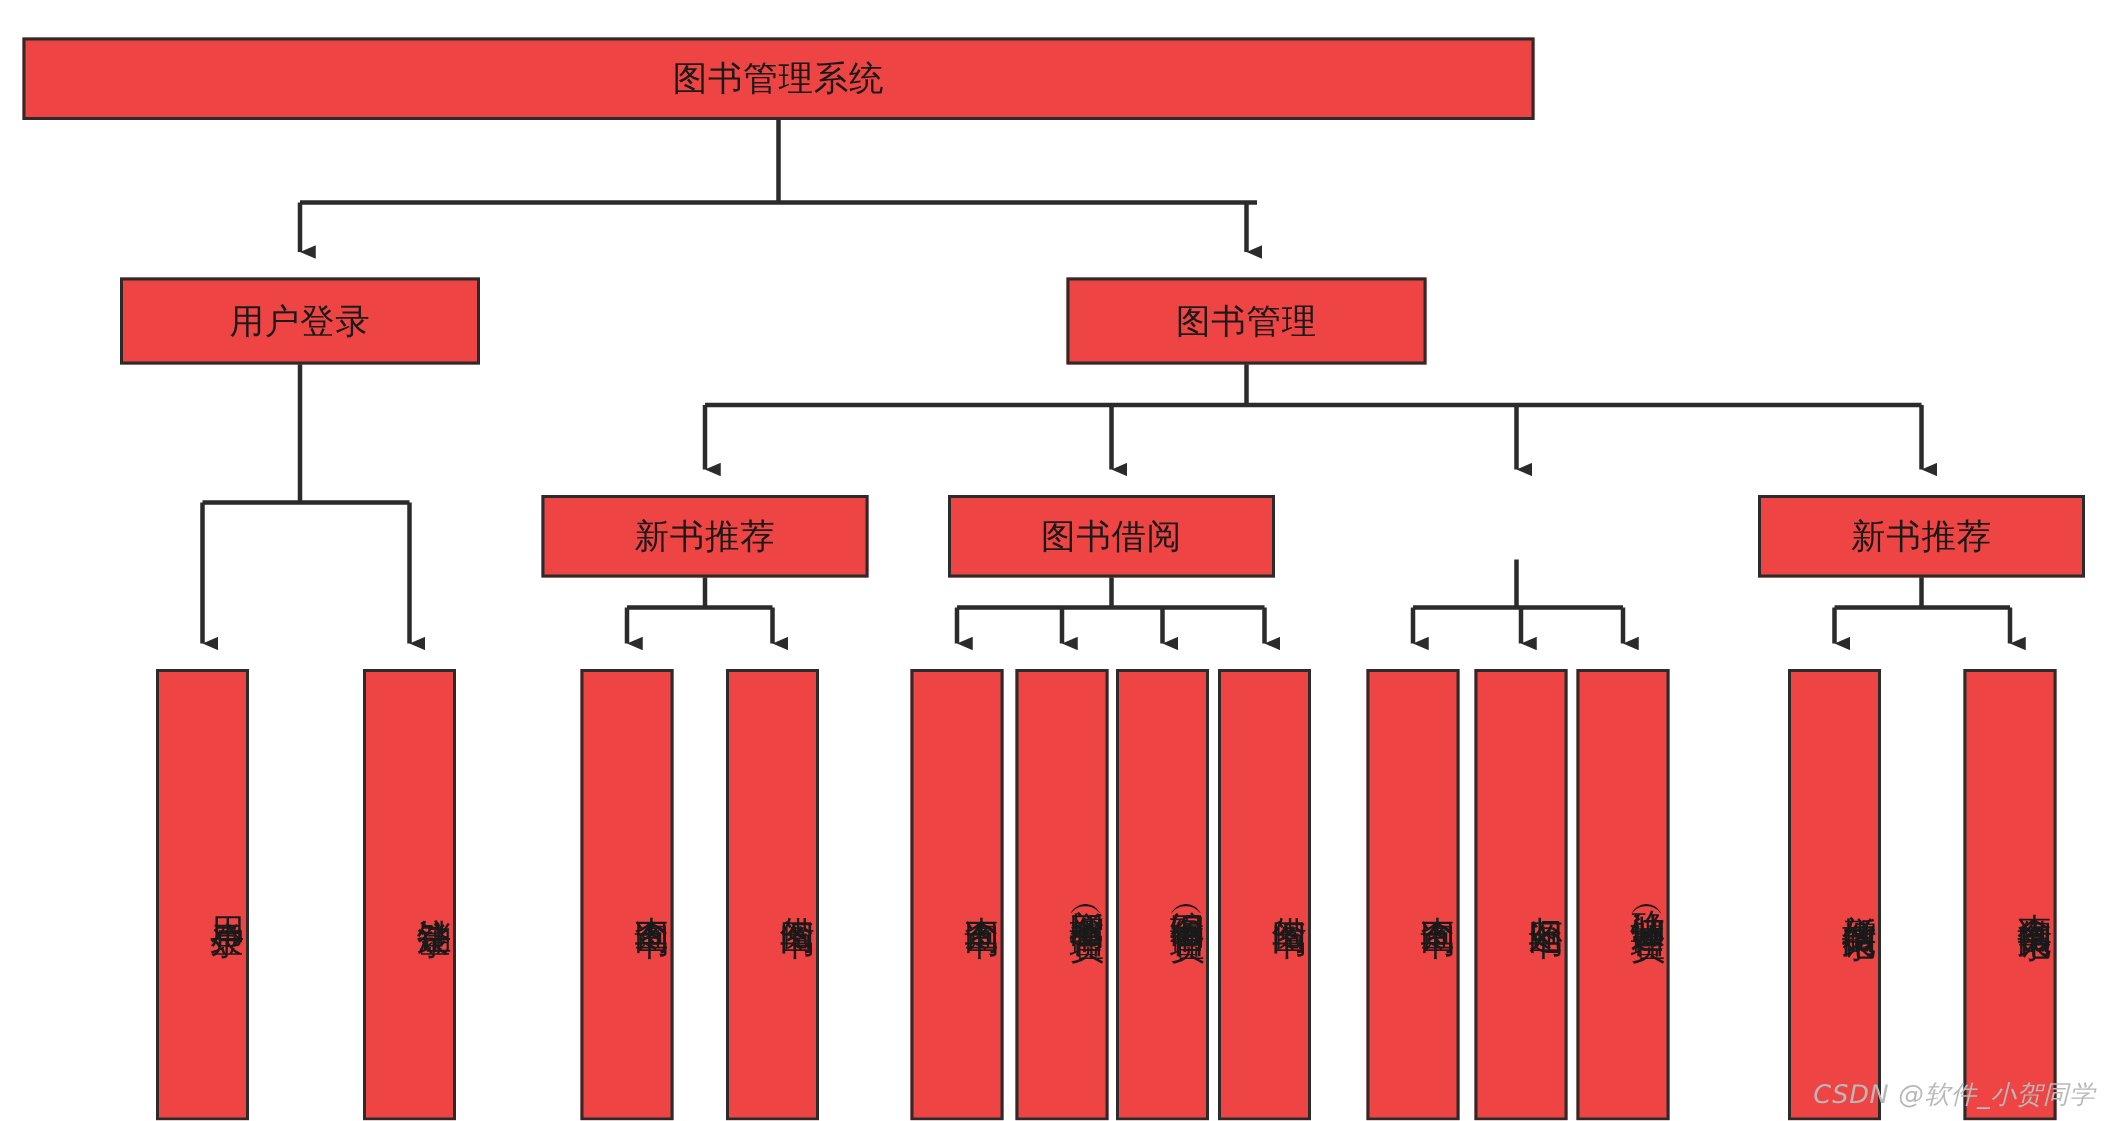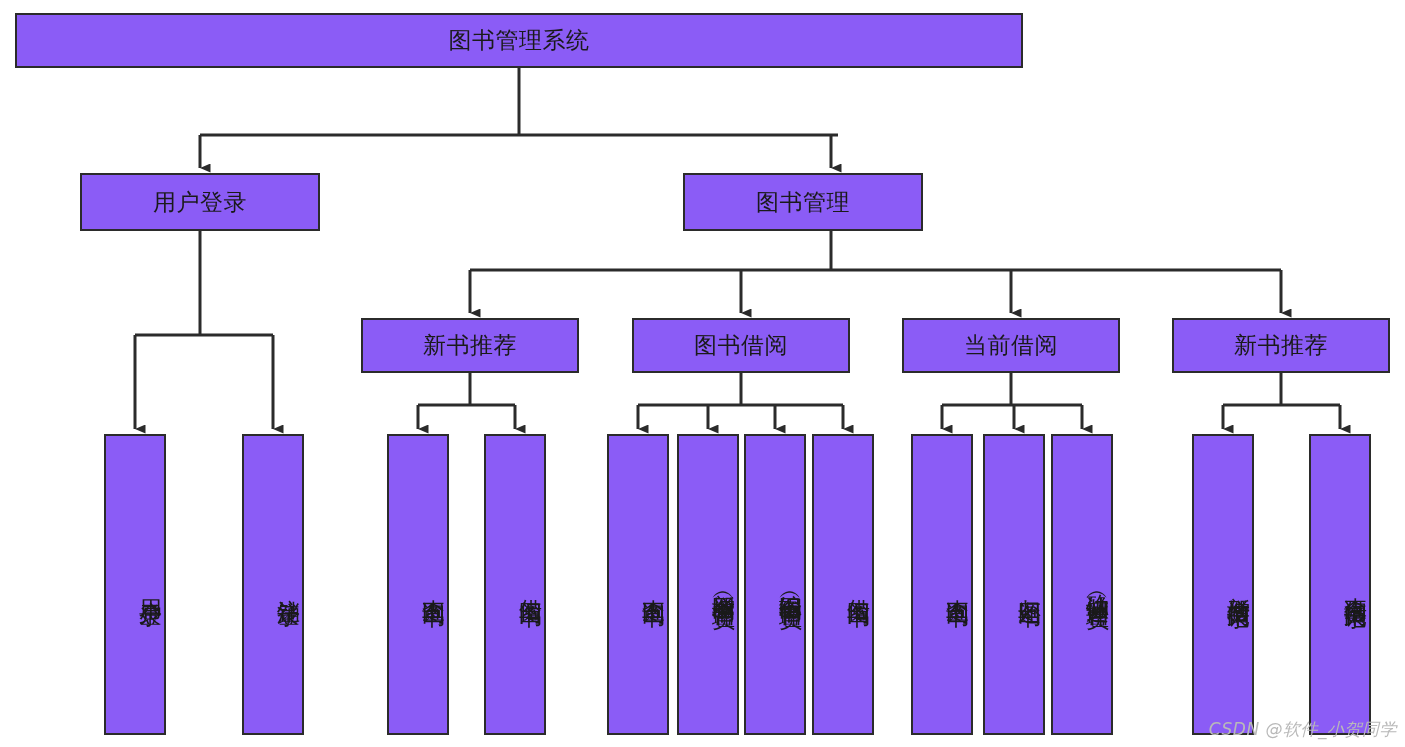--- a/index.html
+++ b/index.html
@@ -21,25 +21,26 @@
     position: absolute;
     left: 0;
     top: 0;
     width: 1405px;
     height: 747px;
   }
   .node {
     position: absolute;
     box-sizing: border-box;
     border: 2px solid #2b2b2b;
-    background: #8b5cf6;
+    background: #ef4444;
     display: flex;
     align-items: center;
     justify-content: center;
     color: #1a1a1a;
+    margin-top: 12px;
   }
   .node.horiz {
     font-size: 23px;
     letter-spacing: 0.5px;
   }
   .node.vert {
     writing-mode: vertical-rl;
     text-orientation: upright;
     font-size: 23px;
     line-height: 1.18;
@@ -120,32 +121,29 @@
     </g>
   </svg>
 
   <div class="node horiz" style="left:15px; top:13px; width:1008px; height:55px;">
     <span>图书管理系统</span>
   </div>
 
   <div class="node horiz" style="left:80px; top:173px; width:240px; height:58px;">
     <span>用户登录</span>
   </div>
-  <div class="node horiz" style="left:683px; top:173px; width:240px; height:58px;">
+  <div class="node horiz" style="left:711px; top:173px; width:240px; height:58px;">
     <span>图书管理</span>
   </div>
 
   <div class="node horiz" style="left:632px; top:318px; width:218px; height:55px;">
     <span>图书借阅</span>
   </div>
   <div class="node horiz" style="left:361px; top:318px; width:218px; height:55px;">
     <span>新书推荐</span>
-  </div>
-  <div class="node horiz" style="left:902px; top:318px; width:218px; height:55px;">
-    <span>当前借阅</span>
   </div>
   <div class="node horiz" style="left:1172px; top:318px; width:218px; height:55px;">
     <span>新书推荐</span>
   </div>
 
   <div class="node vert" style="left:104px; top:434px; width:62px; height:301px;">
     <span class="vtext">用户登录</span>
   </div>
   <div class="node vert" style="left:242px; top:434px; width:62px; height:301px;">
     <span class="vtext">注销登录</span>

